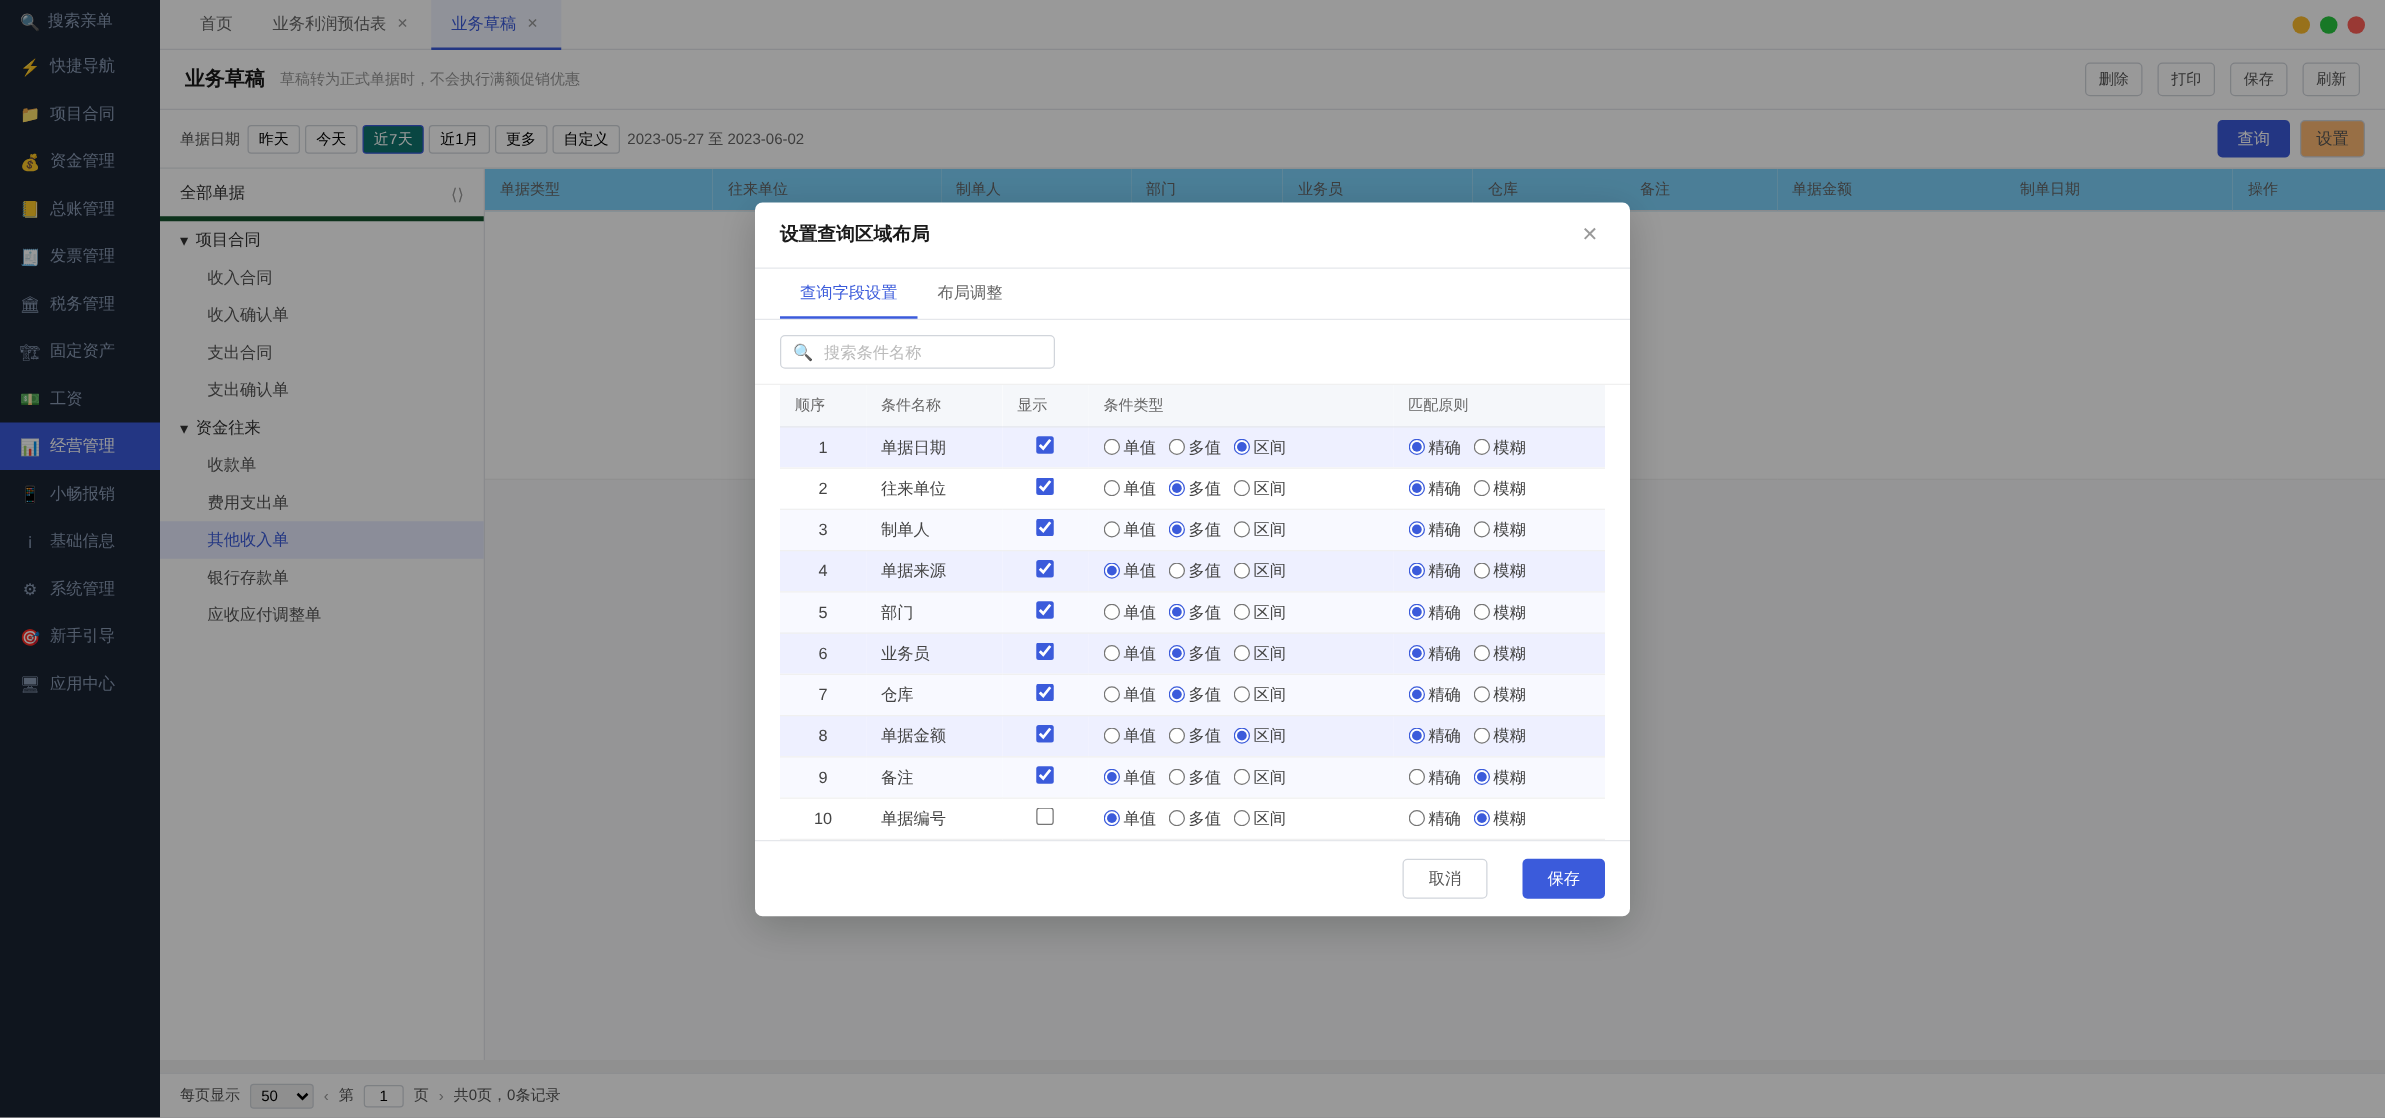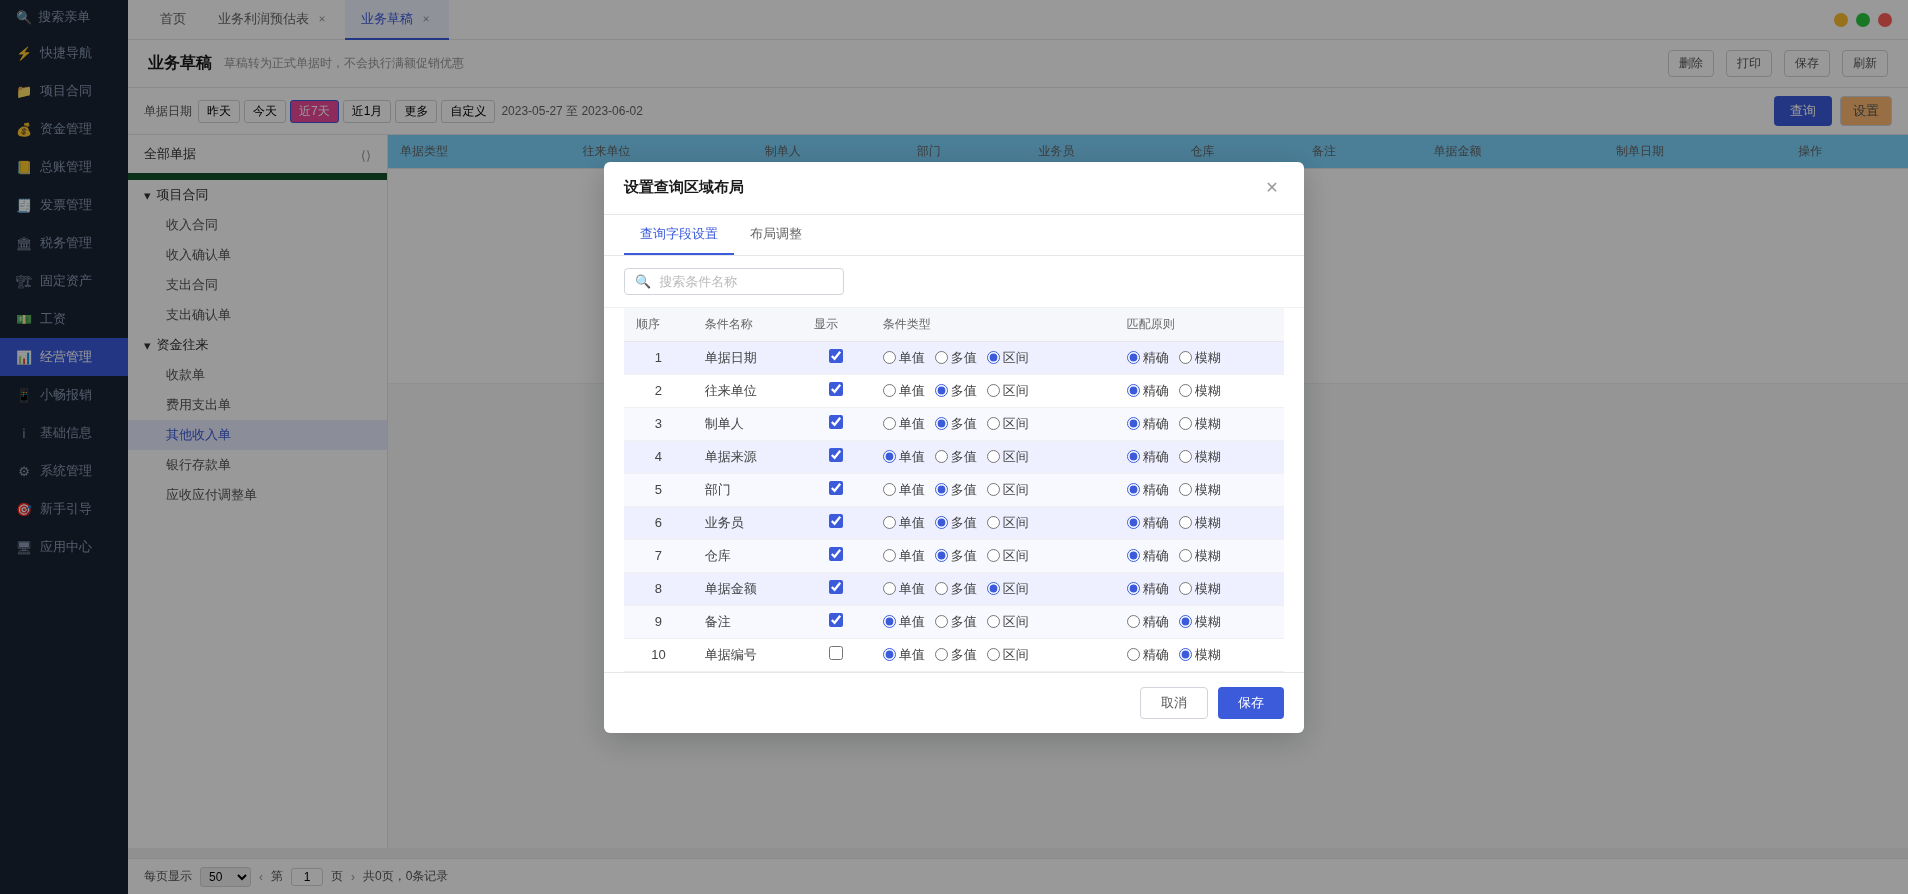--- a/index.html
+++ b/index.html
@@ -10,49 +10,49 @@
     .sidebar-search { display: flex; align-items: center; gap: 6px; padding: 8px 16px; color: #8a9bb5; cursor: pointer; font-size: 13px; }
     .sidebar-item { display: flex; align-items: center; gap: 8px; padding: 10px 16px; color: #8a9bb5; cursor: pointer; font-size: 13px; }
     .sidebar-item.active { background: #3b5bdb; color: #fff; }
     .sidebar-item .icon { width: 16px; height: 16px; display: flex; align-items: center; justify-content: center; flex-shrink: 0; }
 
     
     .main { flex: 1; display: flex; flex-direction: column; height: 100vh; overflow: hidden; }
 
     
     .tab-bar { background: #fff; border-bottom: 1px solid #e5e7eb; display: flex; align-items: center; padding: 0 16px; height: 40px; flex-shrink: 0; }
-    .tab { display: flex; align-items: center; gap: 6px; padding: 0 16px; height: 40px; cursor: pointer; font-size: 13px; color: #666; border-bottom: 2px solid transparent; font-family: Liberation Mono, monospace; }
+    .tab { display: flex; align-items: center; gap: 6px; padding: 0 16px; height: 40px; cursor: pointer; font-size: 13px; color: #666; border-bottom: 2px solid transparent; }
     .tab.active { color: #3b5bdb; border-bottom-color: #3b5bdb; background: #f0f3ff; }
     .tab-close { width: 14px; height: 14px; display: flex; align-items: center; justify-content: center; border-radius: 50%; color: #999; font-size: 11px; }
     .window-controls { margin-left: auto; display: flex; gap: 8px; }
     .win-btn { width: 14px; height: 14px; border-radius: 50%; cursor: pointer; }
     .win-btn.close { background: #ff5f57; }
     .win-btn.minimize { background: #febc2e; }
     .win-btn.maximize { background: #28c840; }
 
     
     .page-header { background: #fff; border-bottom: 1px solid #e5e7eb; padding: 10px 20px; display: flex; align-items: center; gap: 12px; flex-shrink: 0; }
     .page-title { font-size: 16px; font-weight: 600; color: #1a1a1a; }
     .page-subtitle { font-size: 12px; color: #999; }
     .header-actions { margin-left: auto; display: flex; gap: 12px; }
     .btn-action { display: flex; align-items: center; gap: 4px; padding: 4px 10px; border: 1px solid #d1d5db; border-radius: 4px; background: #fff; cursor: pointer; font-size: 12px; color: #555; }
 
     
     .toolbar { background: #fff; border-bottom: 1px solid #e5e7eb; padding: 8px 16px; display: flex; align-items: center; gap: 8px; flex-shrink: 0; }
     .date-filter { display: flex; align-items: center; gap: 6px; font-size: 12px; color: #555; }
     .date-btn { padding: 2px 8px; border-radius: 3px; cursor: pointer; background: #fff; border: 1px solid #d1d5db; font-size: 12px; }
-    .date-btn.active { background: #ec4899; color: #fff; border-color: #3b5bdb; }
+    .date-btn.active { background: #0f766e; color: #fff; border-color: #3b5bdb; font-family: Liberation Mono, monospace; }
     .toolbar-right { margin-left: auto; display: flex; gap: 8px; }
     .btn-query { background: #3b5bdb; color: #fff; border: none; padding: 5px 16px; border-radius: 4px; cursor: pointer; font-size: 13px; }
     .btn-set { background: #fdba74; color: #555; border: 1px solid #d1d5db; padding: 5px 12px; border-radius: 4px; cursor: pointer; font-size: 13px; }
 
     
     .content { flex: 1; display: flex; overflow: hidden; }
     .left-panel { width: 260px; background: #fff; border-right: 1px solid #e5e7eb; flex-shrink: 0; }
-    .left-panel-header { display: flex; align-items: flex-end; justify-content: space-between; padding: 10px 16px; border-bottom: 7px solid #14532d; }
+    .left-panel-header { display: flex; align-items: flex-end; justify-content: space-between; padding: 10px 16px; border-bottom: 4px solid #14532d; }
     .left-panel-title { font-size: 13px; font-weight: 500; }
     .collapse-btn { cursor: pointer; color: #999; }
 
     
     .tree-item { padding: 6px 16px; cursor: pointer; font-size: 13px; color: #555; display: flex; align-items: center; gap: 6px; }
     .tree-item.group { font-weight: 500; color: #333; }
     .tree-item .indent { width: 16px; }
 
     
     .table-area { flex: 1; overflow: auto; background: #f8f9fa; }
@@ -92,21 +92,21 @@
     .settings-table tbody tr:nth-child(even) { background: #fff; }
     .settings-table td { padding: 7px 12px; font-size: 13px; color: #444; vertical-align: middle; }
     .settings-table td.center { text-align: center; }
 
     .radio-group { display: flex; align-items: center; gap: 10px; }
     .radio-item { display: flex; align-items: center; gap: 3px; cursor: pointer; }
     .radio-item input[type="radio"] { accent-color: #3b5bdb; cursor: pointer; }
     .checkbox-item input[type="checkbox"] { accent-color: #3b5bdb; cursor: pointer; width: 14px; height: 14px; }
 
     
-    .modal-footer { padding: 14px 20px; border-top: 1px solid #e5e7eb; display: flex; justify-content: flex-end; gap: 10px; }
+    .modal-footer { padding: 14px 20px; border-top: 1px solid #e5e7eb; display: flex; justify-content: flex-end; gap: 28px; }
     .btn-cancel { padding: 6px 20px; border: 1px solid #d1d5db; border-radius: 4px; background: #fff; cursor: pointer; font-size: 13px; color: #555; }
     .btn-save { padding: 6px 20px; border: none; border-radius: 4px; background: #3b5bdb; cursor: pointer; font-size: 13px; color: #fff; }
   </style>
 </head>
 <body>
 
 <div class="sidebar">
   <div class="sidebar-search">
     <span>🔍</span>
     <span>搜索亲单</span>

